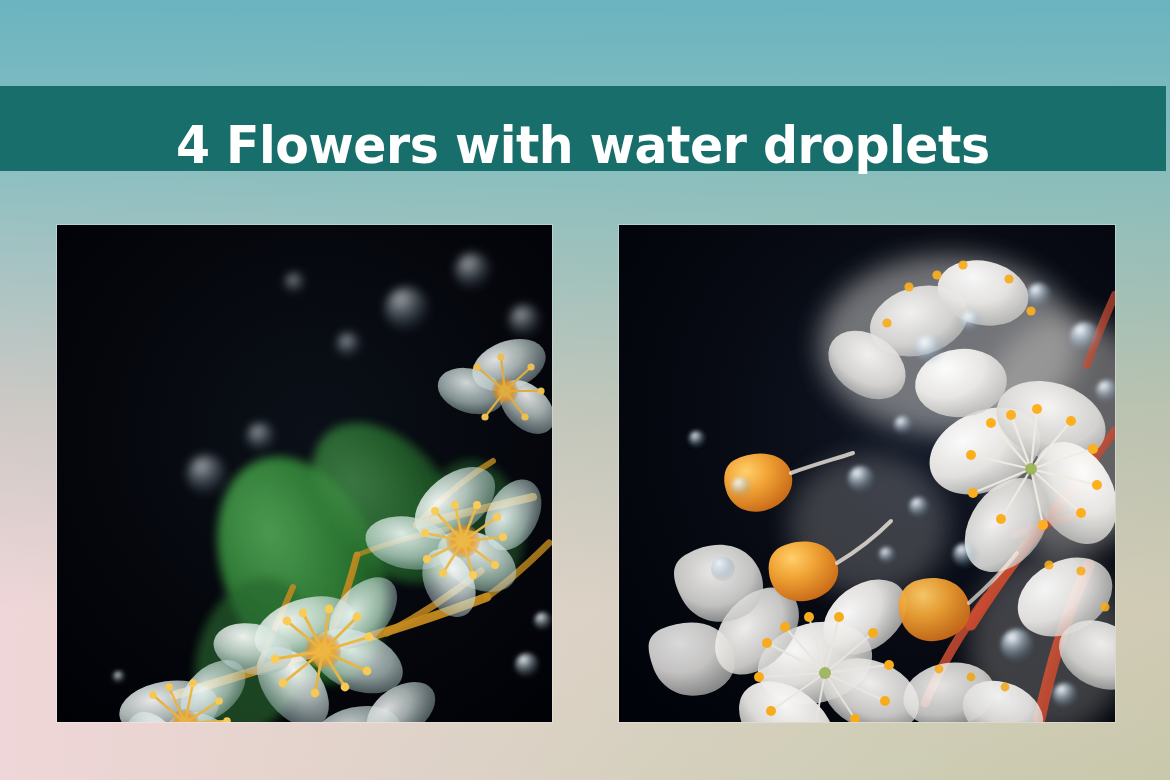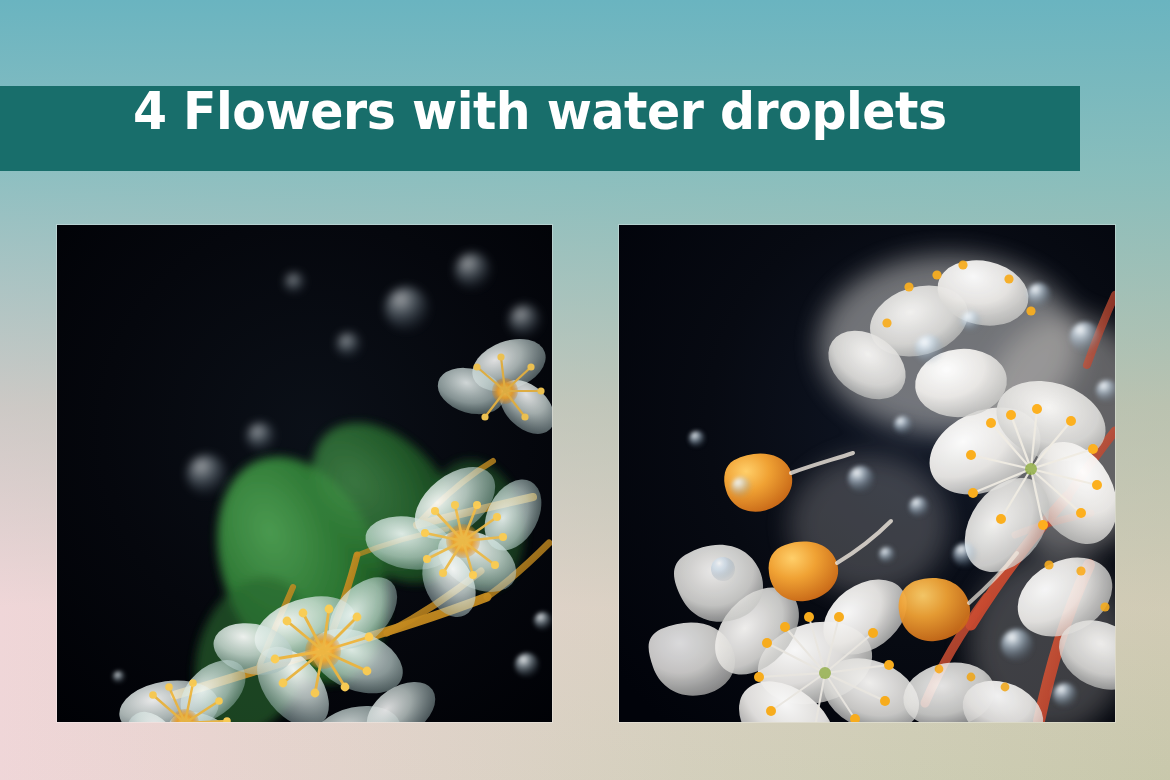--- a/index.html
+++ b/index.html
@@ -33,25 +33,25 @@
          #d2cfbb 58%,
          #cbccb2 78%,
          #c6c7a9 100%);
   }
 
   
   #banner {
     position: absolute;
     left: 0;
     top: 86px;
-    width: 1080px;
+    width: 1166px;
     height: 85px;
     background: #186e6b;
     display: flex;
-    align-items: flex-start;
+    align-items: flex-end;
     justify-content: center;
   }
   #banner-title {
     color: #ffffff;
     font-family: "DejaVu Sans", sans-serif;
     font-size: 51px;
     font-weight: 600;
     letter-spacing: -0.5px;
     white-space: nowrap;
     line-height: 1;

